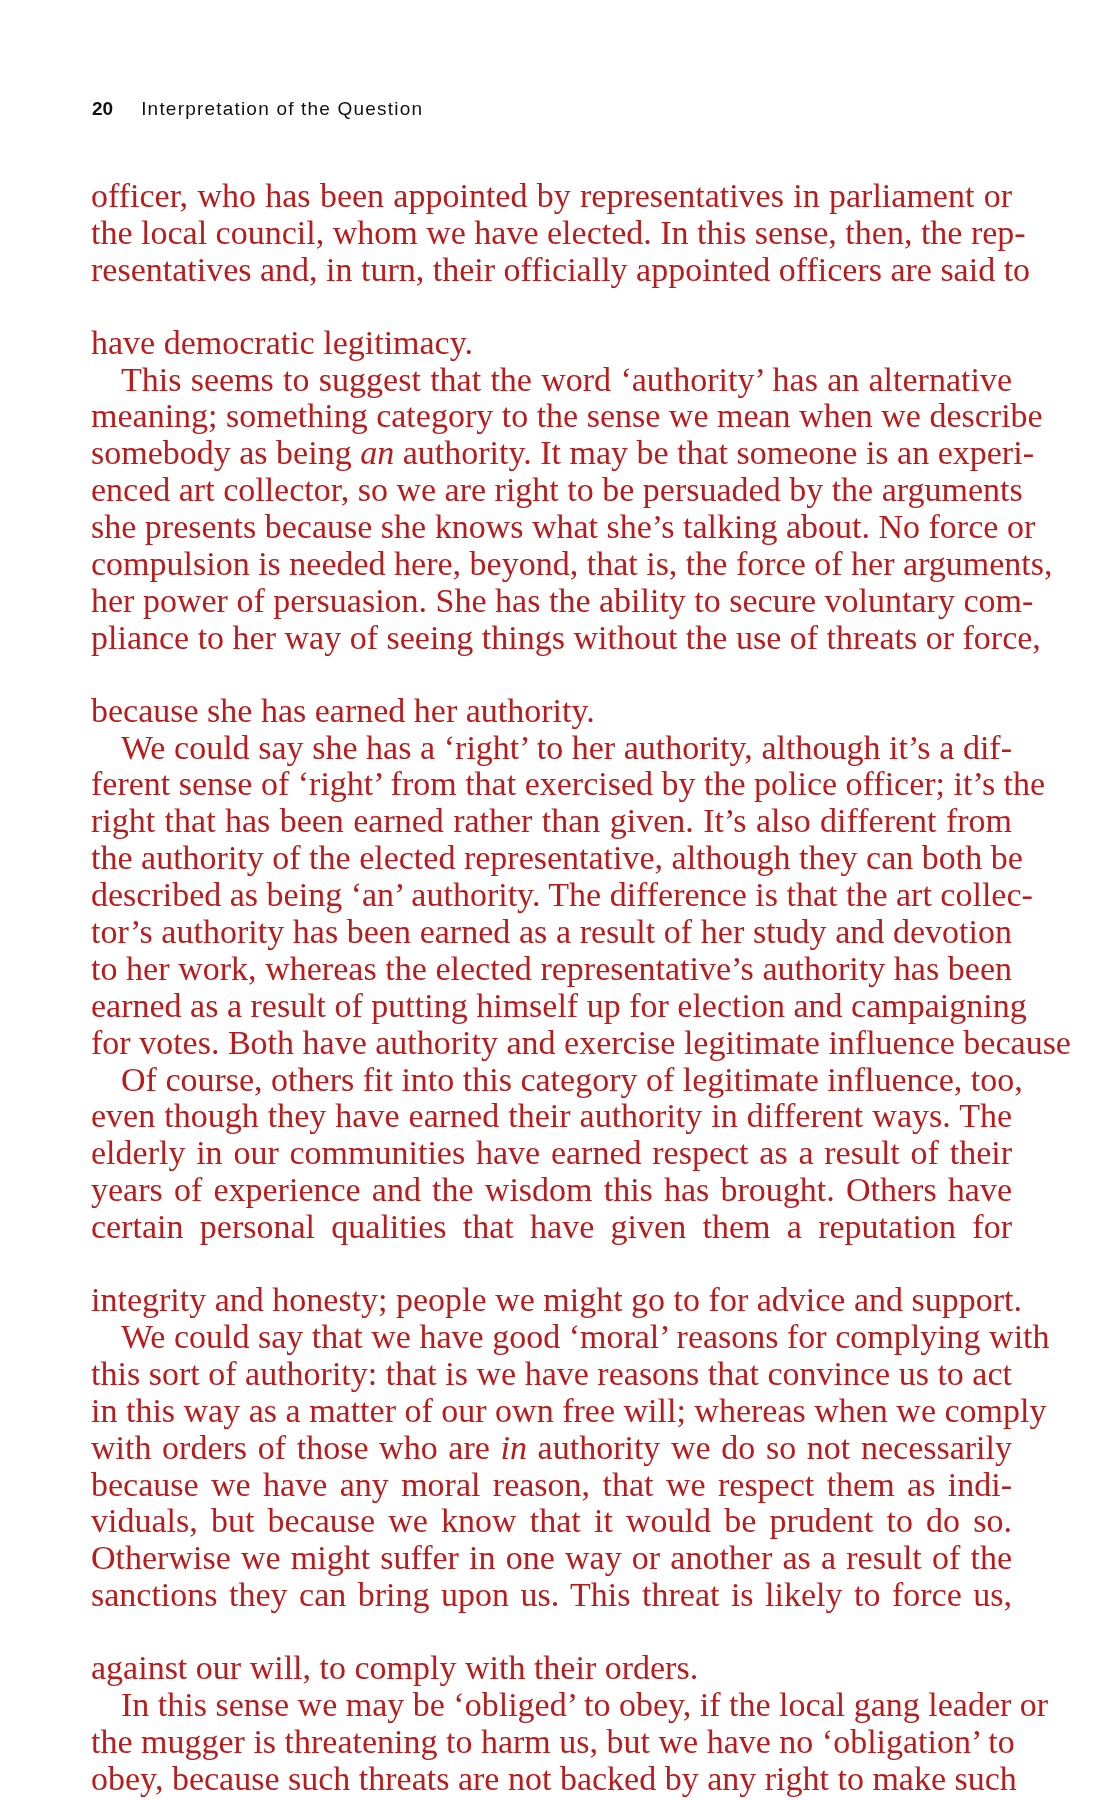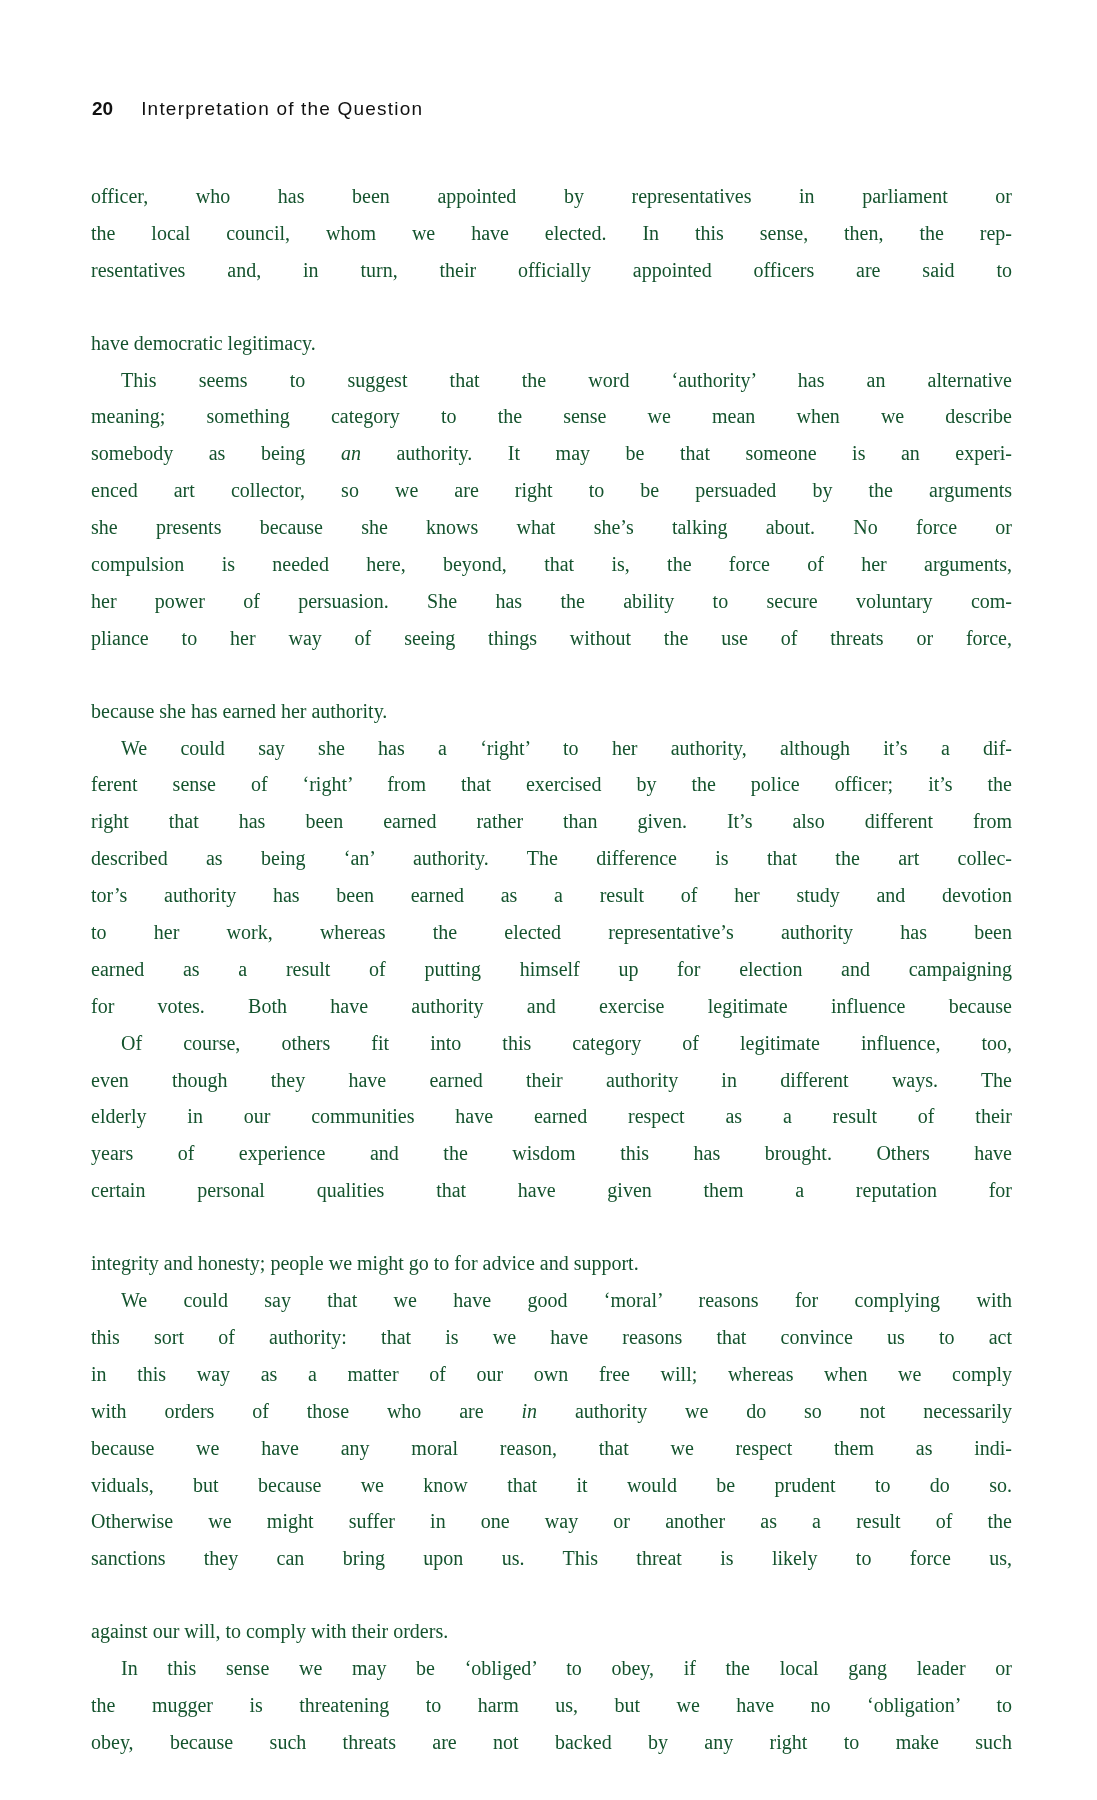--- a/index.html
+++ b/index.html
@@ -8,21 +8,21 @@
   .running-head {
     position: absolute; left: 92px; top: 80px;
     font-family: "Liberation Sans", sans-serif;
     font-size: 19px; color: #111; white-space: nowrap;
     letter-spacing: 1.2px;
   }
   .running-head .folio { font-weight: bold; letter-spacing: 0; margin-right: 28px; }
   .body-text {
     position: absolute; left: 91px; top: 160px; width: 921px;
     font-family: "Liberation Serif", serif;
-    font-size: 20px; line-height: 36.9px; color: #14532d;
+    font-size: 34px; line-height: 36.9px; color: #b91c1c;
   }
   .line { display: block; text-align: justify; text-align-last: justify; white-space: nowrap; height: 36.9px; }
   .line.end { text-align-last: left; margin-top: 36px; }
   .line.indent { padding-left: 30px; }
   em { font-style: italic; }
 </style>
 </head>
 <body>
 
 <div class="page">
@@ -45,20 +45,21 @@
         <span class="line">she presents because she knows what she’s talking about. No force or</span>
         <span class="line">compulsion is needed here, beyond, that is, the force of her arguments,</span>
         <span class="line">her power of persuasion. She has the ability to secure voluntary com-</span>
         <span class="line">pliance to her way of seeing things without the use of threats or force,</span>
         <span class="line end">because she has earned her authority.</span>
       </div>
       <div>
         <span class="line indent">We could say she has a ‘right’ to her authority, although it’s a dif-</span>
         <span class="line">ferent sense of ‘right’ from that exercised by the police officer; it’s the</span>
         <span class="line">right that has been earned rather than given. It’s also different from</span>
+        <span class="line">the authority of the elected representative, although they can both be</span>
         <span class="line">described as being ‘an’ authority. The difference is that the art collec-</span>
         <span class="line">tor’s authority has been earned as a result of her study and devotion</span>
         <span class="line">to her work, whereas the elected representative’s authority has been</span>
         <span class="line">earned as a result of putting himself up for election and campaigning</span>
         <span class="line">for votes. Both have authority and exercise legitimate influence because</span>
       </div>
       <div>
         <span class="line indent">Of course, others fit into this category of legitimate influence, too,</span>
         <span class="line">even though they have earned their authority in different ways. The</span>
         <span class="line">elderly in our communities have earned respect as a result of their</span>

